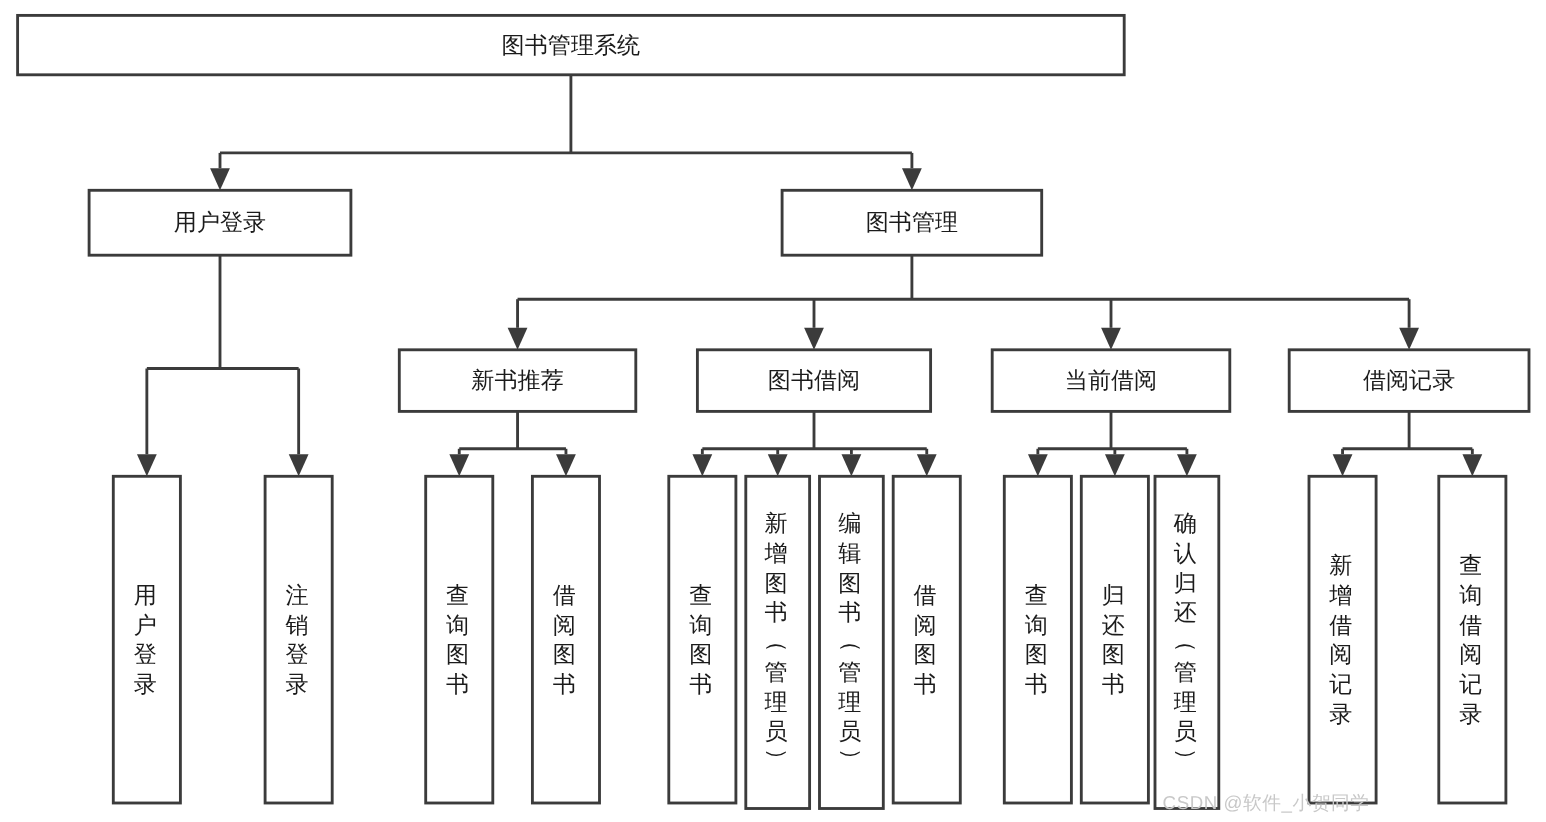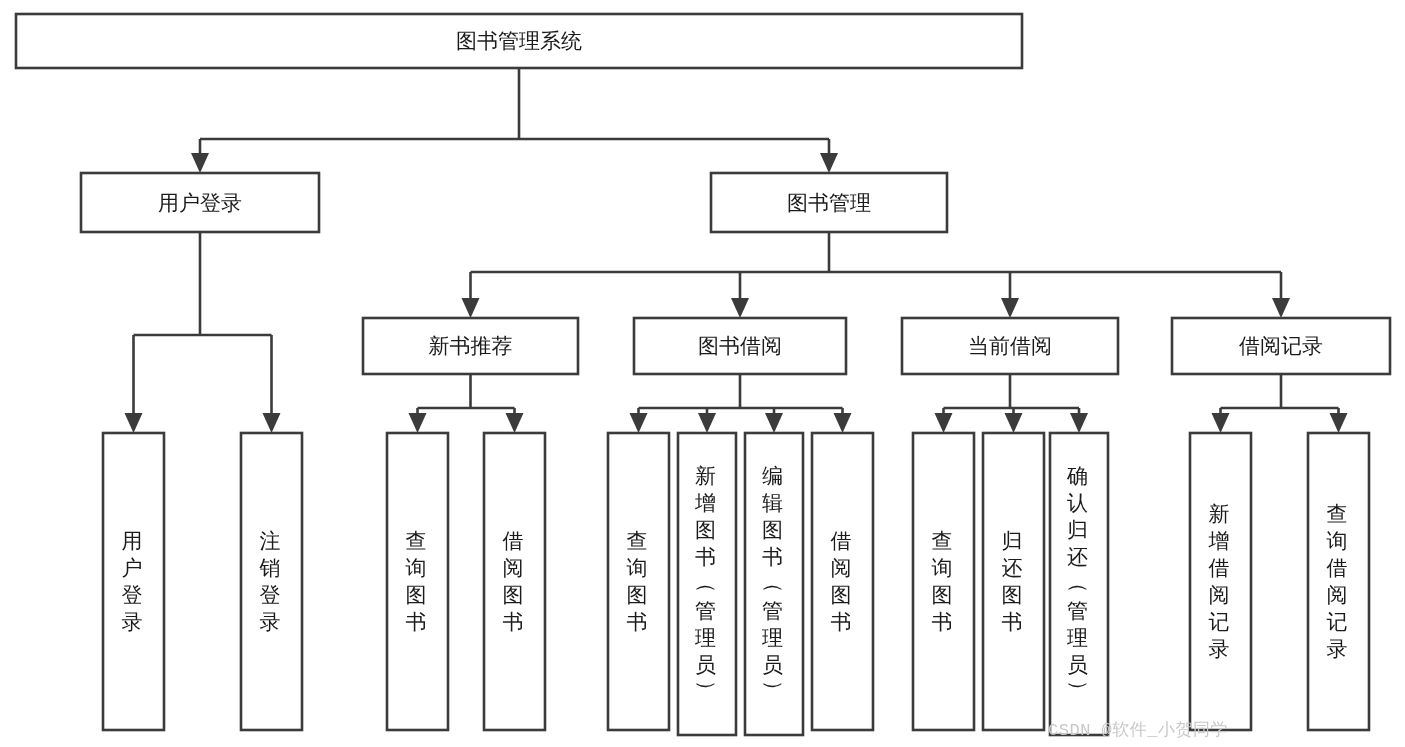--- a/index.html
+++ b/index.html
@@ -25,23 +25,23 @@
   .leaf-label{
     font-family:"DejaVu Sans","Liberation Sans",sans-serif;
     fill:#1b1b1b;
     font-size:21px;
     letter-spacing:3px;
     text-anchor:middle;
     dominant-baseline:central;
   }
   .watermark{
     position:absolute;
-    right:23px;
+    right:6px;
     bottom:6px;
-    font-family:Liberation Mono, monospace;
+    font-family:Liberation Sans, sans-serif;
     font-size:17px;
     color:#c8c8c8;
     white-space:nowrap;
     letter-spacing:0.5px;
     pointer-events:none;
   }
 </style>
 </head>
 <body>
 

